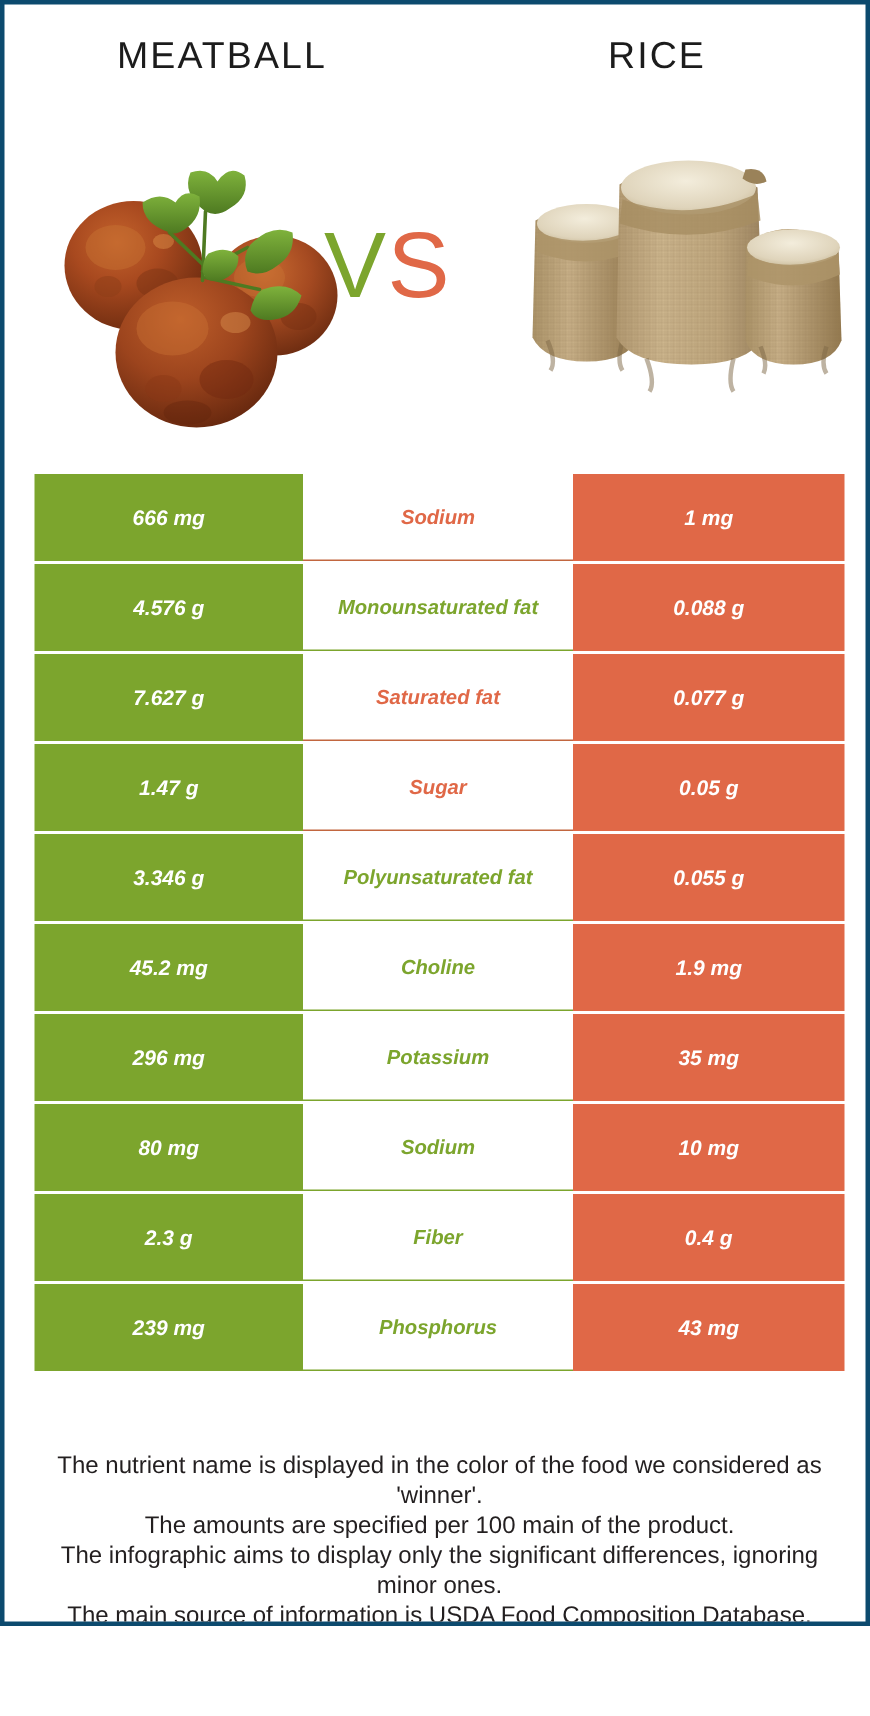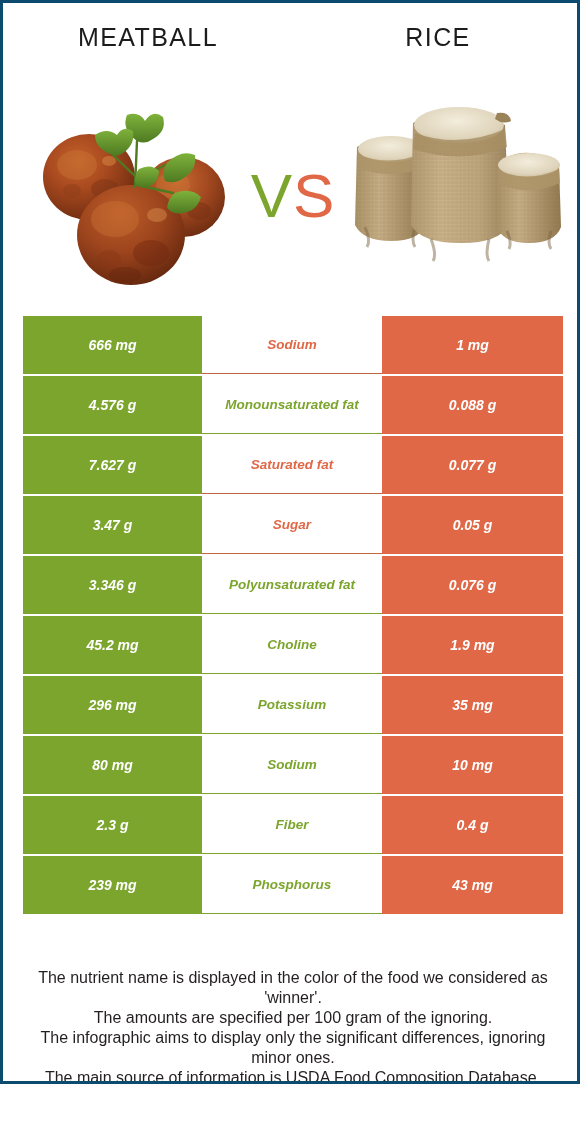--- a/index.html
+++ b/index.html
@@ -56,23 +56,23 @@
     top: 0;
     width: 222px;
     height: 225px;
   }
   .food-left  { left: 14px; }
   .food-right { left: 344px; }
 
   .vs {
     position: absolute;
     left: 213px;
-    top: 96px;
+    top: 78px;
     width: 154px;
-    text-align: center;
+    text-align: left;
     font-size: 62px;
     font-weight: 400;
     letter-spacing: 1px;
     line-height: 1;
     font-family: "Liberation Sans", sans-serif;
   }
   .vs .v { color: #7CA52D; }
   .vs .s { color: #E06847; }
 
   
@@ -284,29 +284,29 @@
       <div class="cell cell-right">0.088 g</div>
     </div>
 
     <div class="row win-right">
       <div class="cell cell-left">7.627 g</div>
       <div class="cell cell-mid">Saturated fat</div>
       <div class="cell cell-right">0.077 g</div>
     </div>
 
     <div class="row win-right">
-      <div class="cell cell-left">3.47 g</div>
+      <div class="cell cell-left">1.47 g</div>
       <div class="cell cell-mid">Sugar</div>
       <div class="cell cell-right">0.05 g</div>
     </div>
 
     <div class="row win-left">
       <div class="cell cell-left">3.346 g</div>
       <div class="cell cell-mid">Polyunsaturated fat</div>
-      <div class="cell cell-right">0.076 g</div>
+      <div class="cell cell-right">0.055 g</div>
     </div>
 
     <div class="row win-left">
       <div class="cell cell-left">45.2 mg</div>
       <div class="cell cell-mid">Choline</div>
       <div class="cell cell-right">1.9 mg</div>
     </div>
 
     <div class="row win-left">
       <div class="cell cell-left">296 mg</div>
@@ -329,18 +329,18 @@
     <div class="row win-left">
       <div class="cell cell-left">239 mg</div>
       <div class="cell cell-mid">Phosphorus</div>
       <div class="cell cell-right">43 mg</div>
     </div>
 
   </div>
 
   <div class="footer">
     <p>The nutrient name is displayed in the color of the food we considered as 'winner'.</p>
-    <p>The amounts are specified per 100 gram of the ignoring.</p>
+    <p>The amounts are specified per 100 main of the product.</p>
     <p>The infographic aims to display only the significant differences, ignoring minor ones.</p>
     <p>The main source of information is USDA Food Composition Database.</p>
   </div>
 
 </div>
 
 </body></html>

